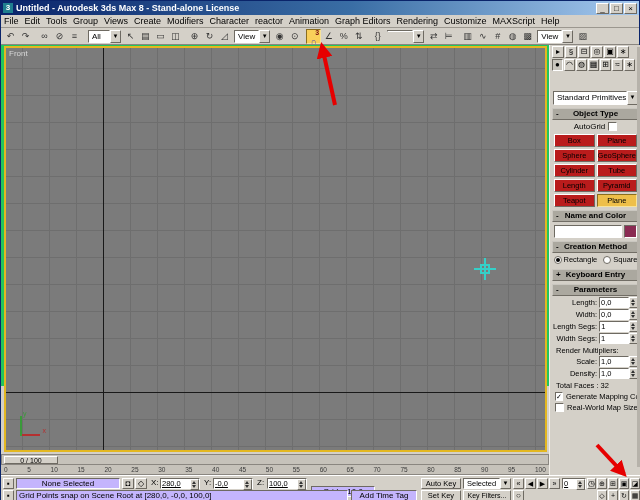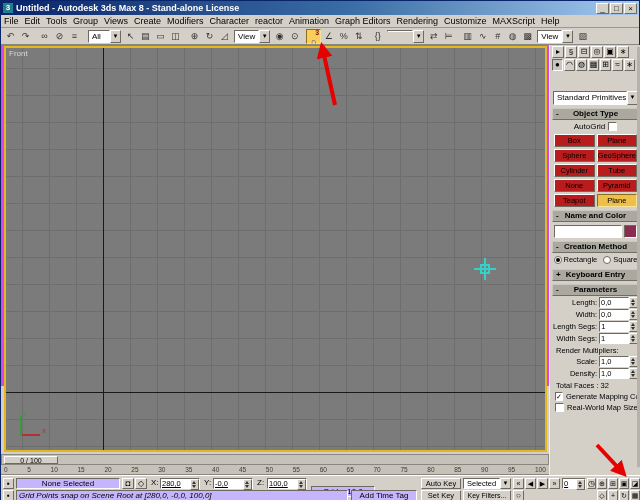--- a/index.html
+++ b/index.html
@@ -24,21 +24,21 @@
   .tbi{width:15px;height:15px;font-size:9px;line-height:14px;text-align:center;color:#333;display:inline-block;}
   .tsep{width:4px;height:15px;}
   .tbdd{height:13px;display:flex;align-items:flex-start;margin:0 2px;}
   .ddval{background:#fff;border:1px solid;border-color:#6e6a62 #fff #fff #6e6a62;font-size:8px;line-height:11px;padding:0 3px;min-width:22px;}
   .ddarrow{width:11px;background:#d4d0c8;border:1px solid;border-color:#fff #6e6a62 #6e6a62 #fff;font-size:6px;line-height:11px;text-align:center;}
   .snapbtn{position:relative;width:15px;height:15px;background:#f9cf5a;border:1px solid;border-color:#8a6d20 #f7e39a #f7e39a #8a6d20;text-align:center;}
   .magnet{color:#3b3bb8;font-size:8px;line-height:13px;}
   .snapbadge{position:absolute;right:1px;top:-1px;font-size:7px;font-weight:bold;color:#7a1010;}
 
   
-  .vp-wrap{position:absolute;left:0;top:44px;width:548px;height:341px;background:#d946ef;}
+  .vp-wrap{position:absolute;left:0;top:44px;width:548px;height:341px;background:#22c55e;}
   .vp{position:absolute;left:3px;top:1px;width:543px;height:406px;border:2px solid #e3b720;background:#7b7b7b;overflow:hidden;}
   .vp-grid{position:absolute;inset:0;
     background-image:
       repeating-linear-gradient(to right,#6e6e6e 0 1px,transparent 1px 27px),
       repeating-linear-gradient(to bottom,#6e6e6e 0 1px,transparent 1px 27px);
     background-position:16px 0,0 20px;}
   .axis-v{position:absolute;left:97px;top:0;width:1px;height:100%;background:#191919;}
   .axis-h{position:absolute;left:0;top:344px;width:100%;height:1px;background:#191919;}
   .vp-label{position:absolute;left:3px;top:1px;font-size:8px;color:#d9d9d9;}
   .tripod{position:absolute;left:10px;bottom:10px;width:30px;height:30px;}
@@ -262,21 +262,21 @@
       <span class="cbox"></span>
     </div>
     <div class="obj-grid">
 
     <button class="objbtn">Box</button>
         <button class="objbtn">Plane</button>
         <button class="objbtn">Sphere</button>
         <button class="objbtn">GeoSphere</button>
         <button class="objbtn">Cylinder</button>
         <button class="objbtn">Tube</button>
-        <button class="objbtn">None</button>
+        <button class="objbtn">Length</button>
         <button class="objbtn">Pyramid</button>
         <button class="objbtn">Teapot</button>
         <button class="objbtn active">Plane</button>
       </div>
 
     <div class="roll"><span class="pm">-</span><span>Name and Color</span></div>
     <div class="nc-row">
       <input class="name-input" value="" style="">
       <span class="color-swatch"></span>
     </div>
@@ -437,21 +437,21 @@
       </span>
     <span class="abs sbtn minib" style="left:586px;top:2px;width:9px;">◷</span>
     <span class="abs pbrow" style="left:596px;top:2px;">
         <span class="navbtn sbtn">⊕</span>
         <span class="navbtn sbtn">⊞</span>
         <span class="navbtn sbtn">▣</span>
         <span class="navbtn sbtn">◪</span>
       </span>
 
     <span class="abs sbtn minib" style="left:2px;top:14px;width:11px;">▪</span>
-    <span class="abs sfield" style="left:15px;top:14px;width:332px;font-style:italic;">Grid Points snap on Scene Root at [280,0, -0,0, 100,0]</span>
+    <span class="abs sfield" style="left:15px;top:14px;width:332px;">Grid Points snap on Scene Root at [280,0, -0,0, 100,0]</span>
     <span class="abs sfield" style="left:350px;top:14px;width:66px;text-align:center;">Add Time Tag</span>
     <span class="abs sbtn" style="left:420px;top:14px;width:40px;font-size:7.5px;line-height:9px;">Set Key</span>
     <span class="abs sbtn" style="left:462px;top:14px;width:48px;font-size:7px;line-height:9px;">Key Filters...</span>
     <span class="abs sbtn minib" style="left:512px;top:14px;width:11px;">○</span>
     <span class="abs pbrow" style="left:596px;top:14px;">
         <span class="navbtn sbtn">◇</span>
         <span class="navbtn sbtn">+</span>
         <span class="navbtn sbtn">↻</span>
         <span class="navbtn sbtn">▦</span>
       </span>

